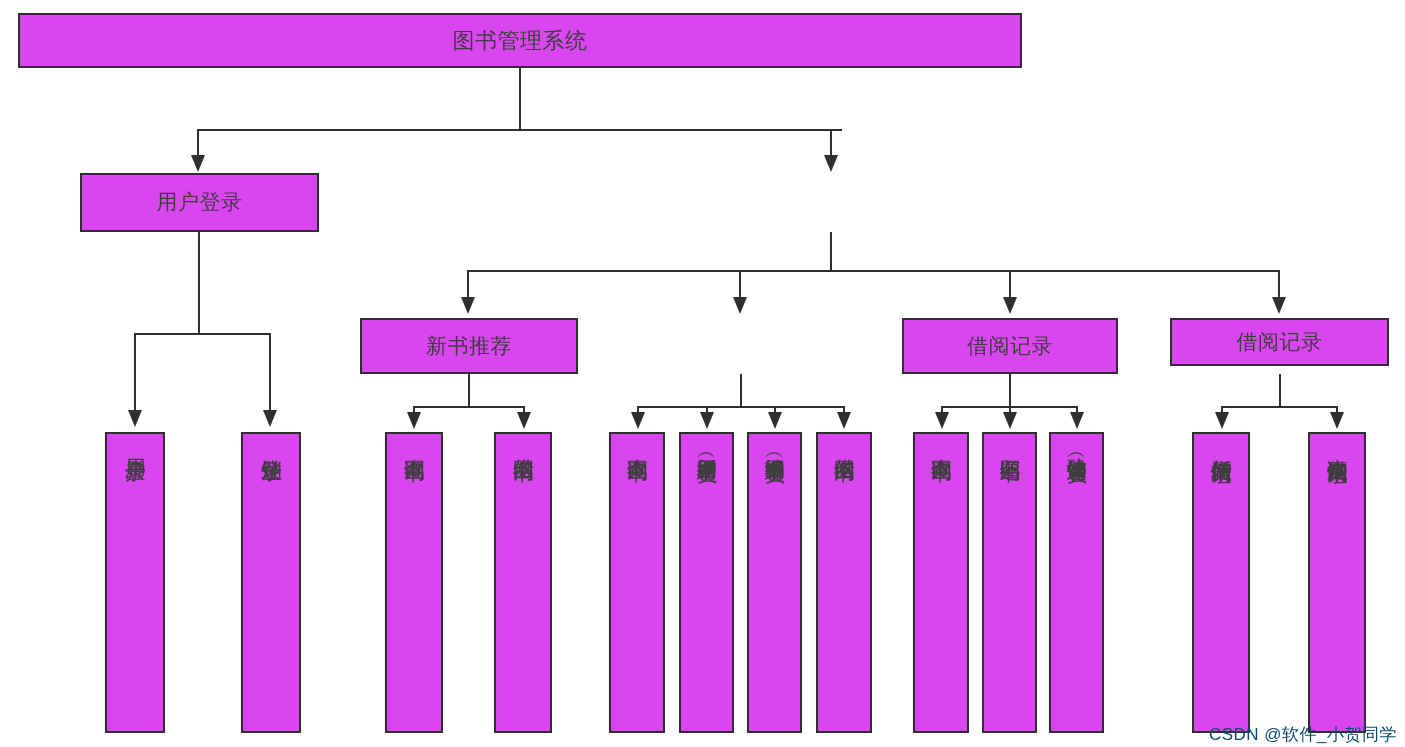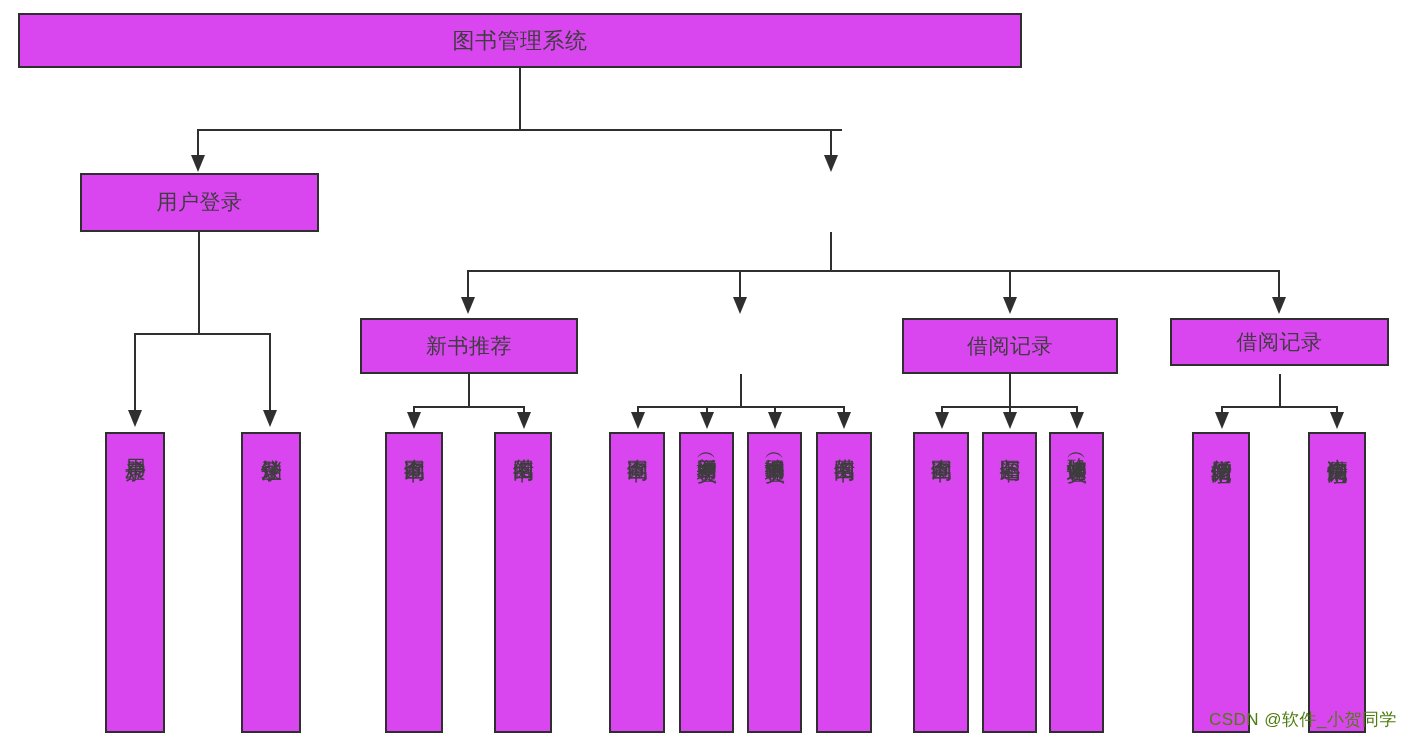--- a/index.html
+++ b/index.html
@@ -67,23 +67,23 @@
     height: 0;
     border-left: 7px solid transparent;
     border-right: 7px solid transparent;
     border-top: 17px solid #2f2f2f;
   }
 
   
   #watermark {
     position: absolute;
     right: 8px;
-    bottom: 16px;
+    bottom: 1px;
     font-size: 17px;
-    color: #4d7c0f;
+    color: #0c4a6e;
     white-space: nowrap;
     letter-spacing: 0.5px;
   }
 </style>
 </head>
 <body>
 
 <div id="canvas">
 
   <div class="node root" style="left:18px; top:13px; width:1004px; height:55px;">

